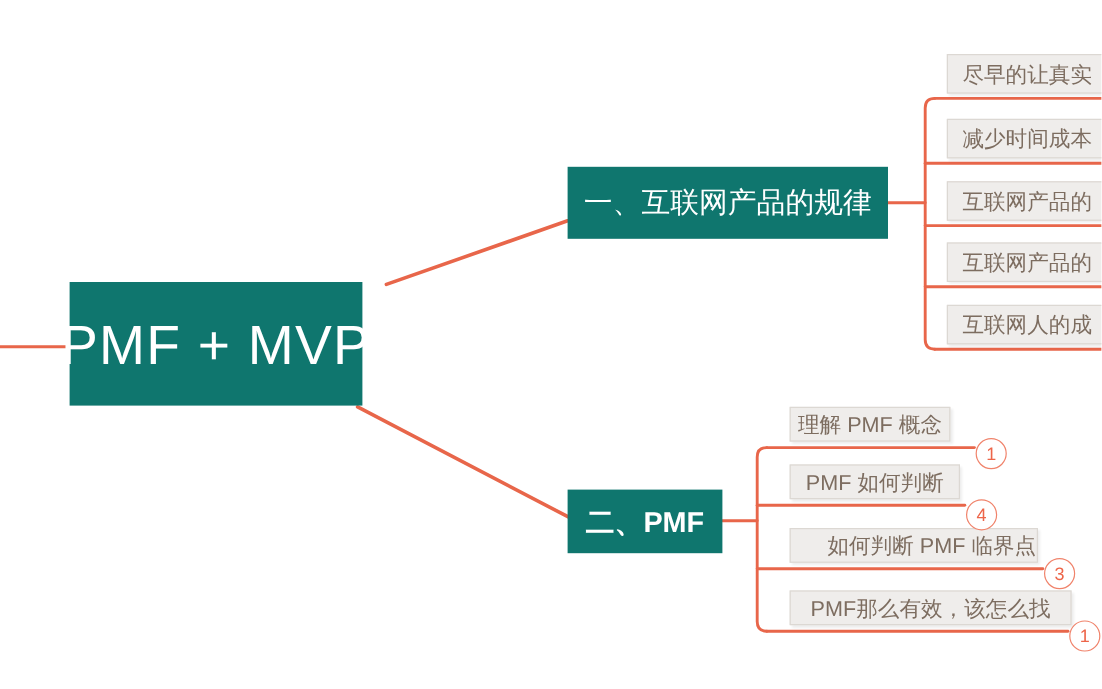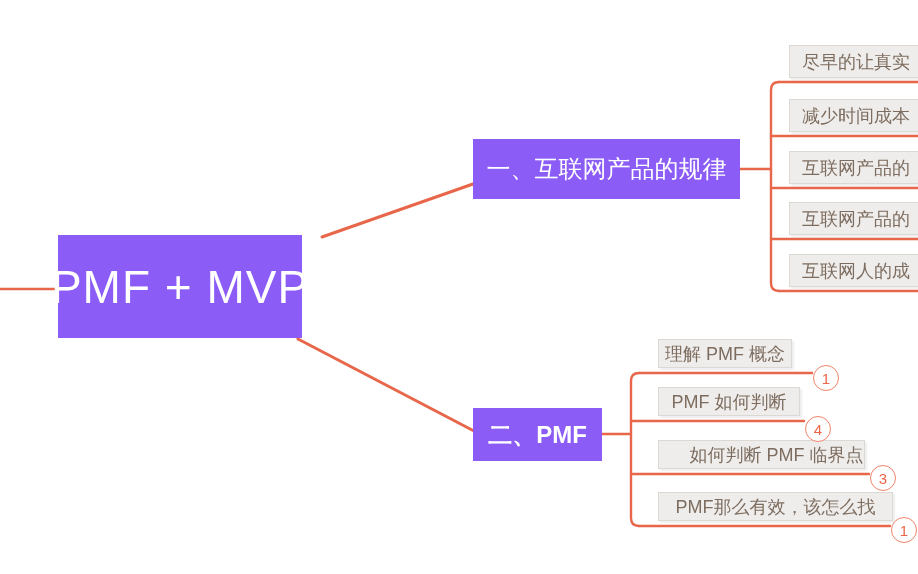--- a/index.html
+++ b/index.html
@@ -24,21 +24,21 @@
   .topic {
     position: absolute;
     display: flex;
     align-items: center;
     justify-content: center;
     box-sizing: border-box;
     white-space: nowrap;
     cursor: default;
   }
   .topic.orange {
-    background: #8b5cf6;
+    background: #0f766e;
     color: #ffffff;
   }
   .root {
     left: 58px; top: 235px; width: 244px; height: 103px;
     font-size: 46px;
     letter-spacing: 1px;
   }
   .b1 {
     left: 473px; top: 139px; width: 267px; height: 60px;
     font-size: 24px;

